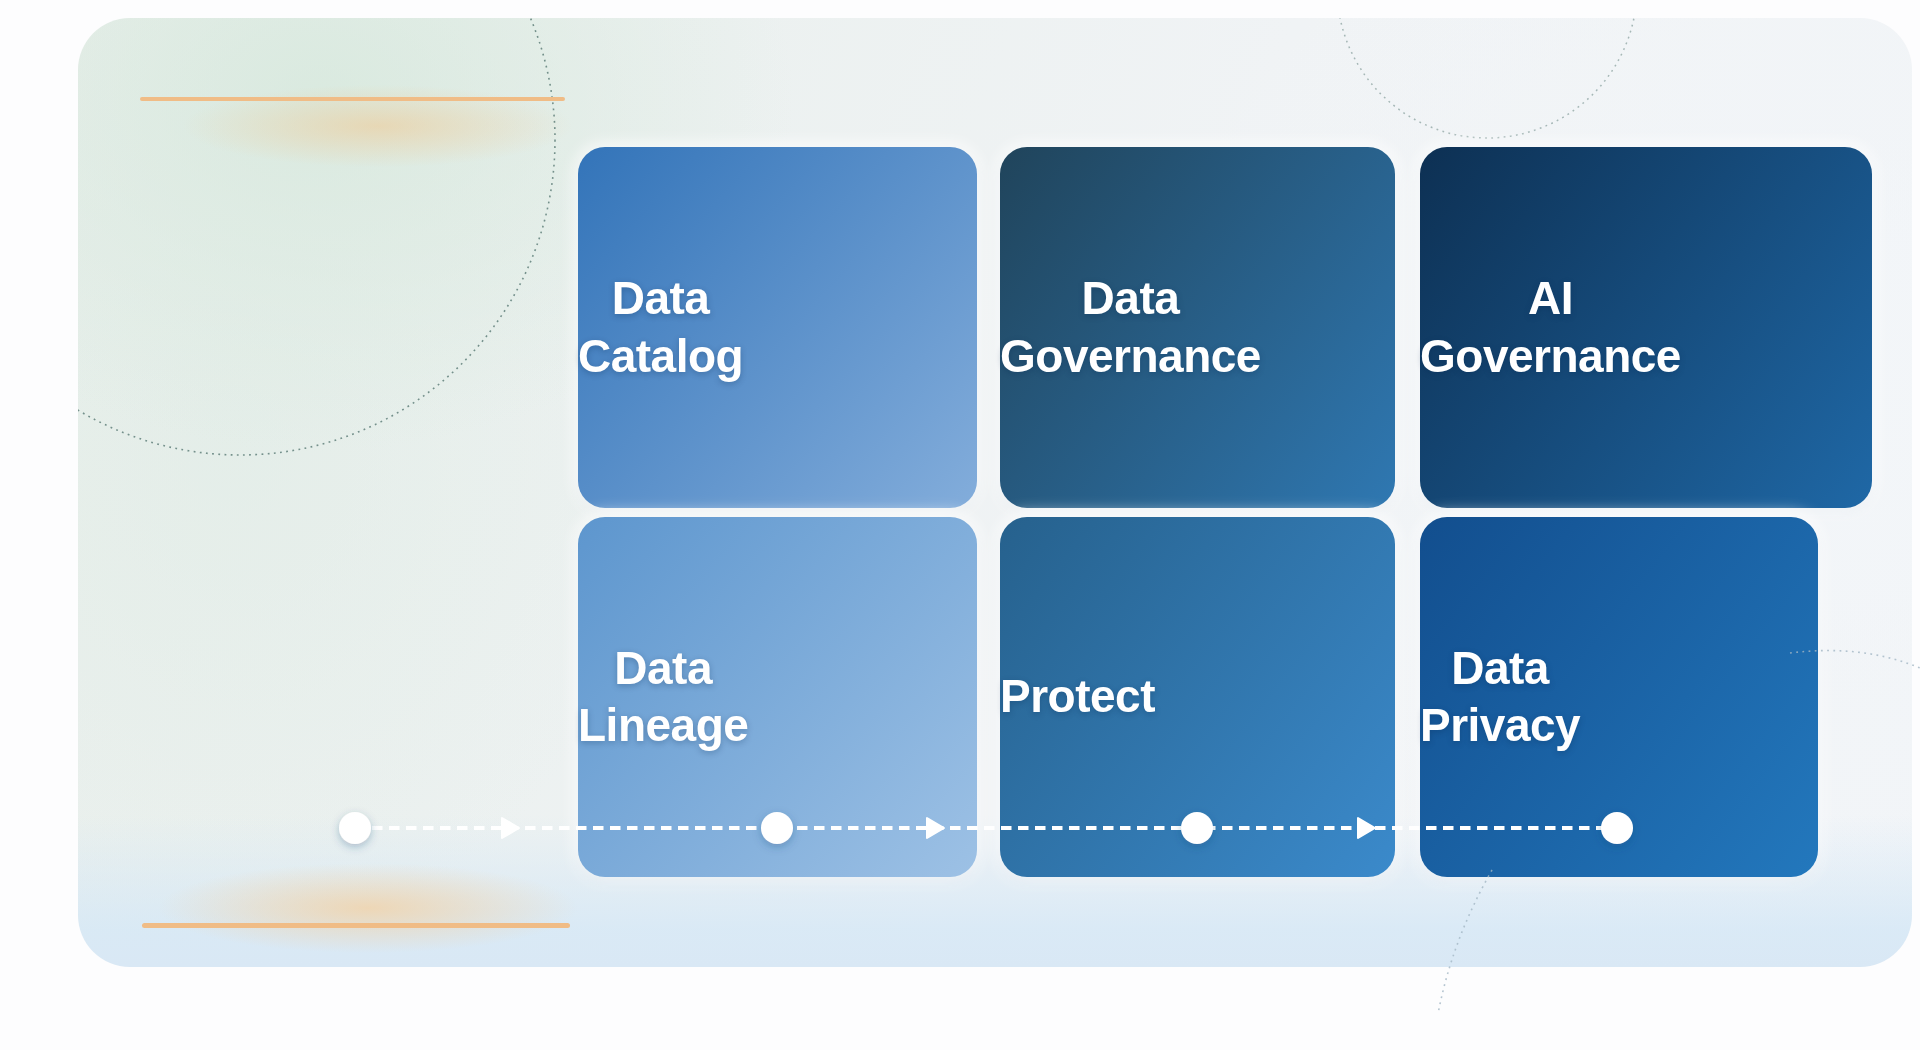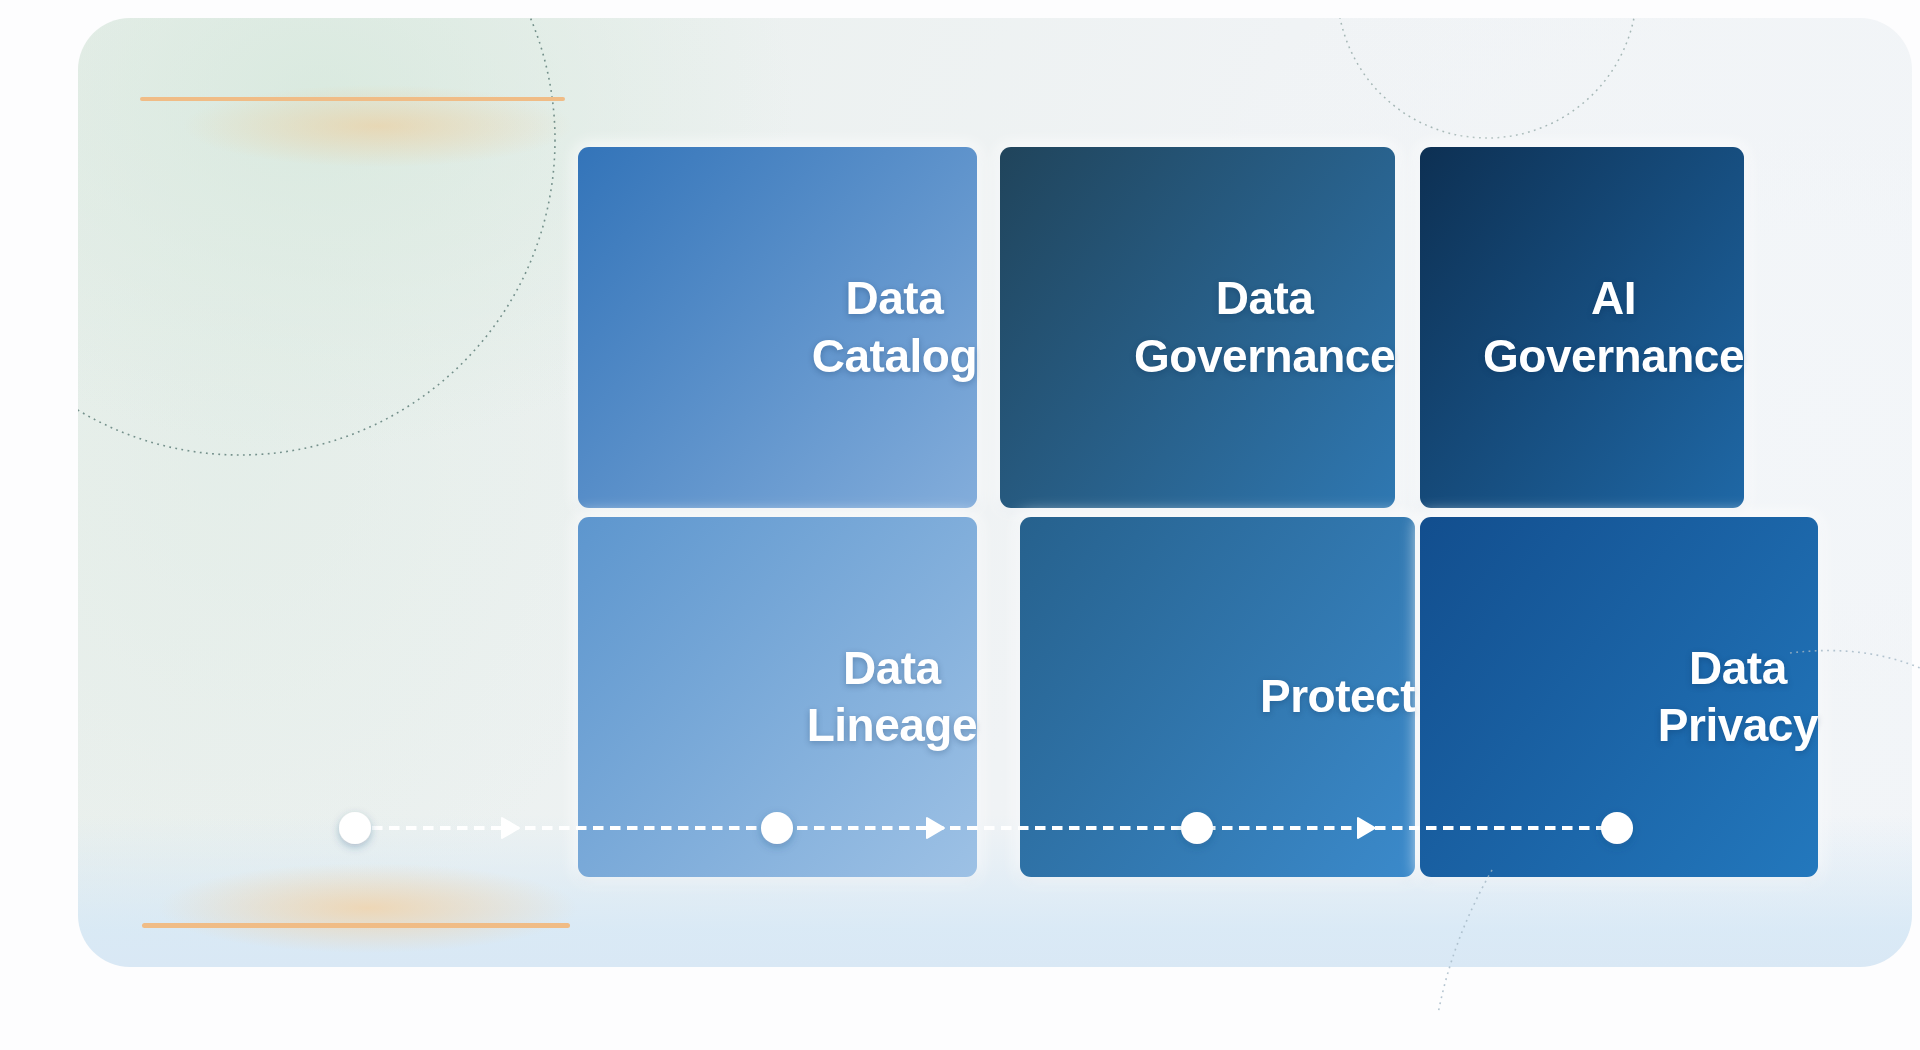--- a/index.html
+++ b/index.html
@@ -21,40 +21,40 @@
       linear-gradient(112deg, #e9efeb 0%, #ecf1f0 30%, #f0f3f5 55%, #f1f4f7 100%);
   }
 
   .deco-svg{position:absolute;inset:0;pointer-events:none;}
 
   .accent-line{position:absolute;height:4px;border-radius:3px;background:#f0bc86;}
   .accent-line.top{left:62px;top:79px;width:425px;}
   .accent-line.bottom{left:64px;top:905px;width:428px;height:5px;}
 
   .box{
-    position:absolute;border-radius:11px;display:flex;align-items:center;justify-content:flex-end;
+    position:absolute;border-radius:27px;display:flex;align-items:center;justify-content:flex-start;
     box-shadow:0 0 16px 3px rgba(255,255,255,.85), 0 4px 10px rgba(60,100,140,.10);
   }
   .box-label{
     color:#ffffff;font-weight:700;font-size:46px;line-height:1.25;letter-spacing:-0.5px;
     text-align:center;white-space:pre-line;
     text-shadow:0 2px 6px rgba(8,40,80,.28);
   }
 
   .box-quality    {left:77px;  top:129px; width:400px; height:728px;
                    background:linear-gradient(132deg,#4c87c5 0%,#8db3de 55%,#bbd4ec 100%);}
   .box-catalog    {left:500px; top:129px; width:399px; height:361px;
                    background:linear-gradient(132deg,#3374b9 0%,#83addb 100%);}
   .box-lineage    {left:500px; top:499px; width:399px; height:360px;
                    background:linear-gradient(132deg,#5d96ce 0%,#9dc1e5 100%);}
   .box-governance {left:922px; top:129px; width:395px; height:361px;
                    background:linear-gradient(128deg,#20445b 0%,#2f78b2 100%);}
   .box-protect    {left:922px; top:499px; width:395px; height:360px;
-                   background:linear-gradient(128deg,#26618d 0%,#3b8acb 100%);margin-left:20px;}
-  .box-ai-gov     {left:1342px;top:129px; width:324px; height:361px;
+                   background:linear-gradient(128deg,#26618d 0%,#3b8acb 100%);}
+  .box-ai-gov     {left:1342px;top:129px; width:452px; height:361px;
                    background:linear-gradient(128deg,#0d3053 0%,#1f68a6 100%);}
   .box-privacy    {left:1342px;top:499px; width:398px; height:360px;
                    background:linear-gradient(128deg,#124e8e 0%,#2378bd 100%);}
 
   .connector-svg{position:absolute;inset:0;pointer-events:none;}
 </style>
 </head>
 <body>
 
 <div class="page">

